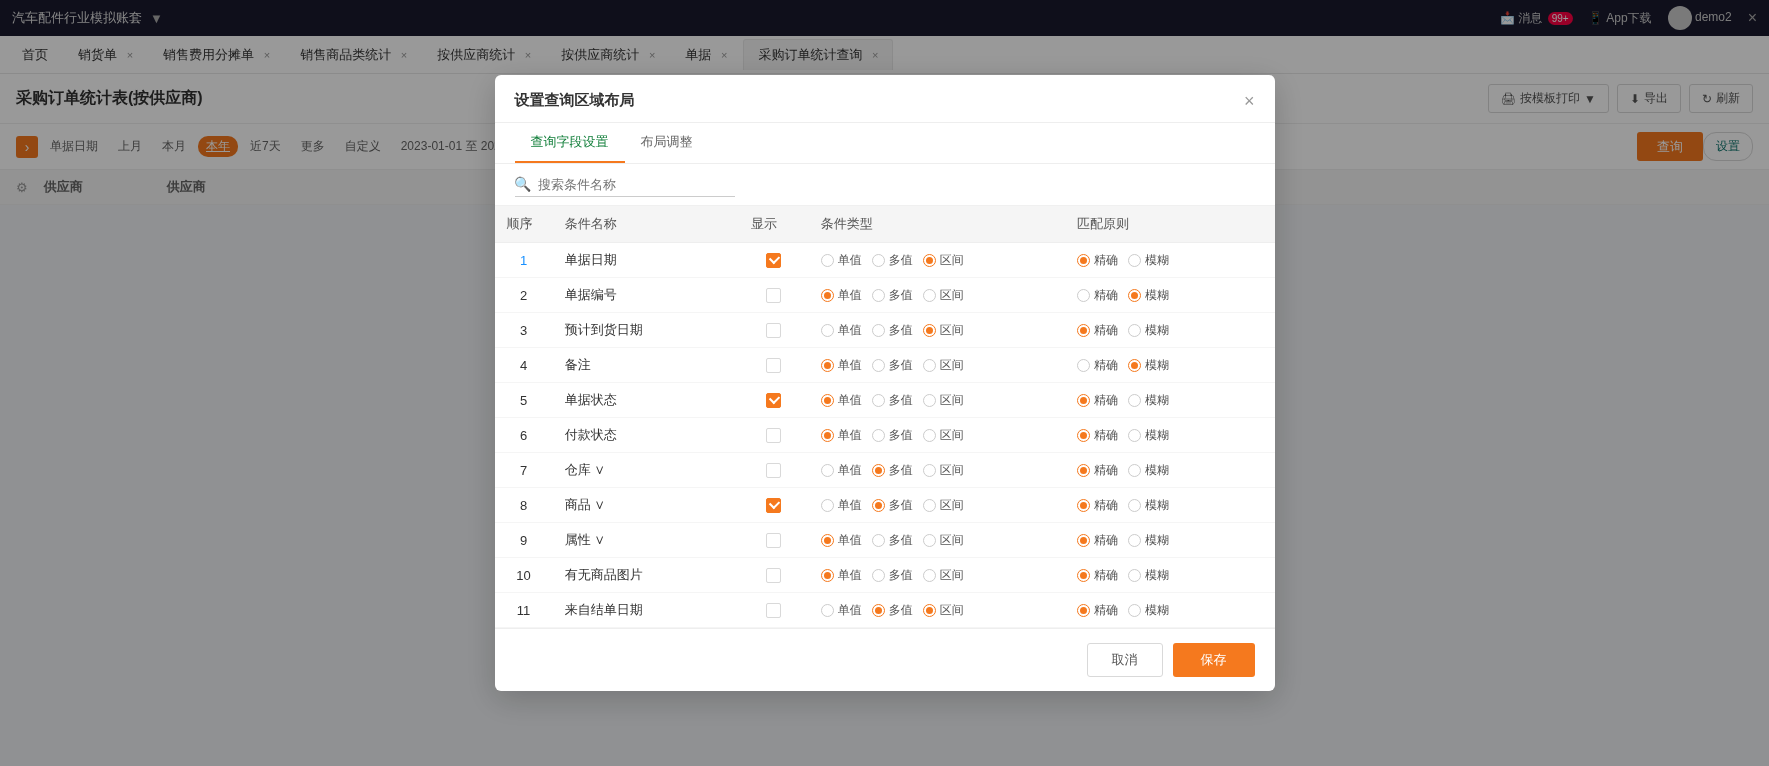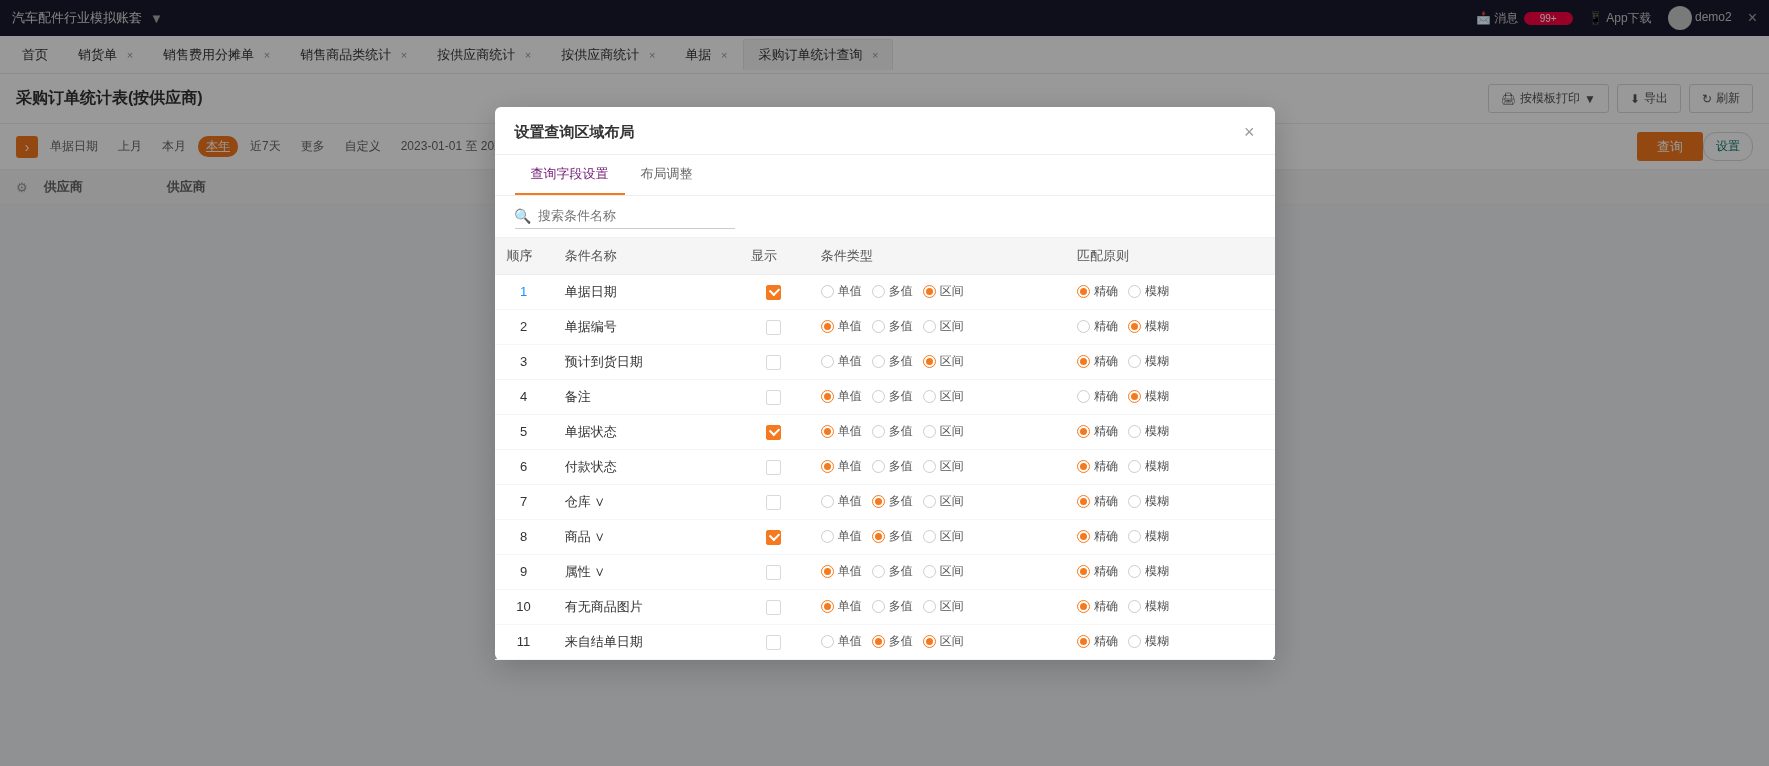--- a/index.html
+++ b/index.html
@@ -10,21 +10,21 @@
       background: #1a1a2e;
       height: 36px;
       display: flex;
       align-items: center;
       justify-content: space-between;
       padding: 0 12px;
       color: #ccc;
     }
     .top-bar-left { font-size: 13px; color: #ddd; display: flex; align-items: center; gap: 8px; }
     .top-bar-right { display: flex; align-items: center; gap: 16px; font-size: 12px; }
-    .top-bar-right .badge { background: #f04; color: #fff; border-radius: 8px; font-size: 10px; padding: 1px 16px; margin-left: 2px; }
+    .top-bar-right .badge { background: #f04; color: #fff; border-radius: 8px; font-size: 10px; padding: 1px 4px; margin-left: 2px; }
     .close-top { color: #aaa; cursor: pointer; font-size: 16px; }
 
     
     .tab-bar {
       background: #fff;
       height: 38px;
       display: flex;
       align-items: center;
       padding: 0 8px;
       border-bottom: 1px solid #e8e8e8;
@@ -127,21 +127,21 @@
       gap: 0;
     }
     .modal-tab {
       padding: 10px 16px;
       font-size: 13px;
       cursor: pointer;
       color: #666;
       border-bottom: 2px solid transparent;
     }
     .modal-tab.active {
-      color: #701a75;
+      color: #15803d;
       border-bottom: 2px solid #f5791e;
       font-weight: 500;
     }
 
     .modal-search {
       padding: 12px 20px 8px;
       border-bottom: 1px solid #f0f0f0;
     }
     .search-box {
       display: flex;
@@ -784,14 +784,18 @@
                       <span>模糊</span>
                     </label>
                   </div>
                 </td>
               </tr>
             </tbody>
         </table>
       </div>
     </div>
 
+    <div class="modal-footer">
+      <button class="btn-cancel">取消</button>
+      <button class="btn-save">保存</button>
+    </div>
   </div>
 </div>
 
 </body></html>

